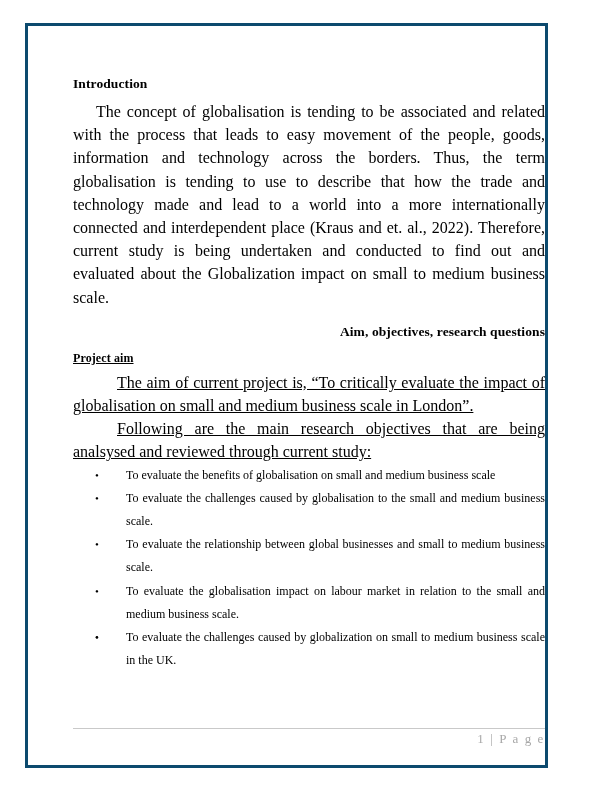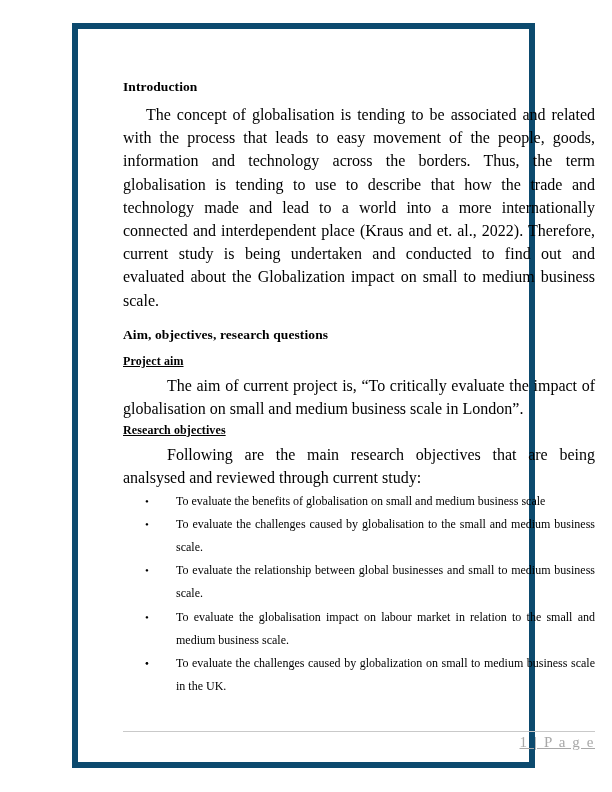--- a/index.html
+++ b/index.html
@@ -14,66 +14,66 @@
     font-family: "Liberation Serif", "DejaVu Serif", serif;
     color: #000000;
     overflow: hidden;
   }
 
   
   #page-frame {
     position: absolute;
     left: 25px;
     top: 23px;
-    width: 463px;
+    width: 523px;
     height: 745px;
     box-sizing: border-box;
-    border: 6px solid #0c4a6e;
+    border: 3px solid #0c4a6e;
     background: #ffffff;
-    margin-left: 47px;
   }
 
   
   #content {
     position: absolute;
     left: 45px;   
     top: 48px;    
     width: 472px; 
   }
 
   h1.doc-heading {
     font-size: 13.5px;
     font-weight: bold;
     margin: 0 0 6px 0;
     line-height: 20px;
     letter-spacing: 0.1px;
   }
   h1.doc-heading.spaced-top {
     margin-top: 13px;
+    text-align: right;
   }
 
   h2.sub-heading {
     font-size: 12px;
     font-weight: bold;
     text-decoration: underline;
     margin: 0 0 2px 0;
     line-height: 21px;
     letter-spacing: 0.1px;
   }
 
   p.body-text {
     font-size: 16px;
     line-height: 23.2px;
     margin: 0;
     text-align: justify;
     text-justify: inter-word;
     hyphens: none;
   }
   p.body-text.indent-small { text-indent: 23px; }
-  p.body-text.indent-large { text-indent: 44px; }
+  p.body-text.indent-large { text-indent: 44px; text-decoration: underline; }
 
   ul.bullet-list {
     list-style: none;
     margin: 0;
     padding: 0;
   }
   ul.bullet-list li {
     position: relative;
     font-size: 12px;
     line-height: 23.2px;
@@ -98,45 +98,43 @@
     width: 472px;
   }
   #footer-rule {
     border: 0;
     border-top: 1px solid #c9c9c9;
     margin: 0 0 2px 0;
     height: 0;
   }
   #footer-text {
     text-align: right;
-    font-size: 15px;
+    font-size: 13px;
     color: #a8a8a8;
     letter-spacing: 1.6px;
     line-height: 16px;
-    text-decoration: underline;
   }
 </style>
 </head>
 <body>
 
 <div id="page-frame">
 
   <div id="content">
 
     <h1 class="doc-heading">Introduction</h1>
 
     <p class="body-text indent-small">The concept of globalisation is tending to be associated and related with the process that leads to easy movement of the people, goods, information and technology across the borders. Thus, the term globalisation is tending to use to describe that how the trade and technology made and lead to a world into a more internationally connected and interdependent place (Kraus and et. al., 2022). Therefore, current study is being undertaken and conducted to find out and evaluated about the Globalization impact on small to medium business scale.</p>
 
     <h1 class="doc-heading spaced-top">Aim, objectives, research questions</h1>
 
     <h2 class="sub-heading">Project aim </h2>
 
     <p class="body-text indent-large">The aim of current project is, “To critically evaluate the impact of globalisation on small and medium business scale in London”.</p>
 
-    <h2 class="sub-heading">Research objectives </h2>
 
     <p class="body-text indent-large">Following are the main research objectives that are being analsysed and reviewed through current study:</p>
 
     <ul class="bullet-list">
       <li>
         <span class="bullet-mark">•</span>
         <span>To evaluate the benefits of globalisation on small and medium business scale</span>
       </li>
       <li>
         <span class="bullet-mark">•</span>

